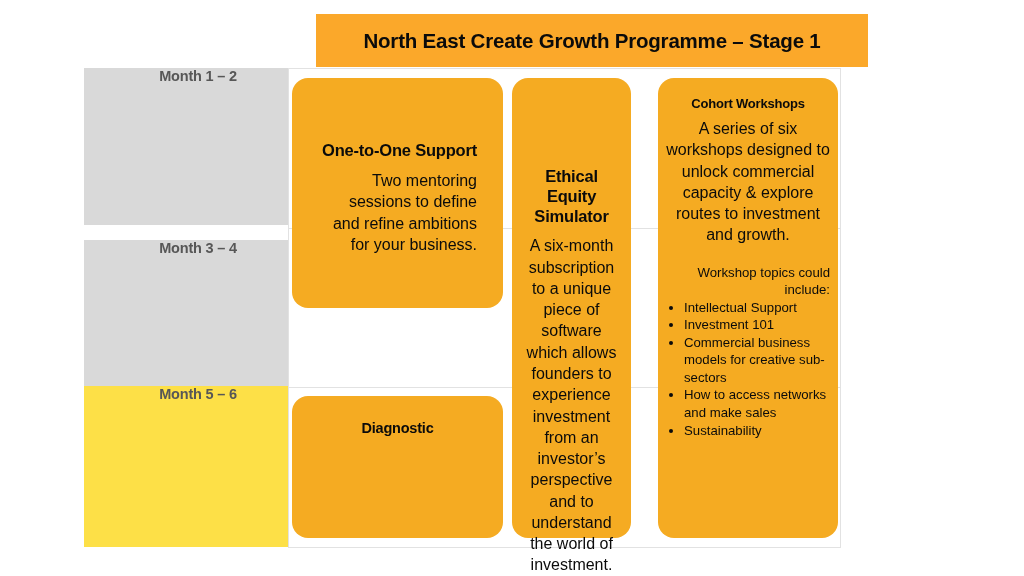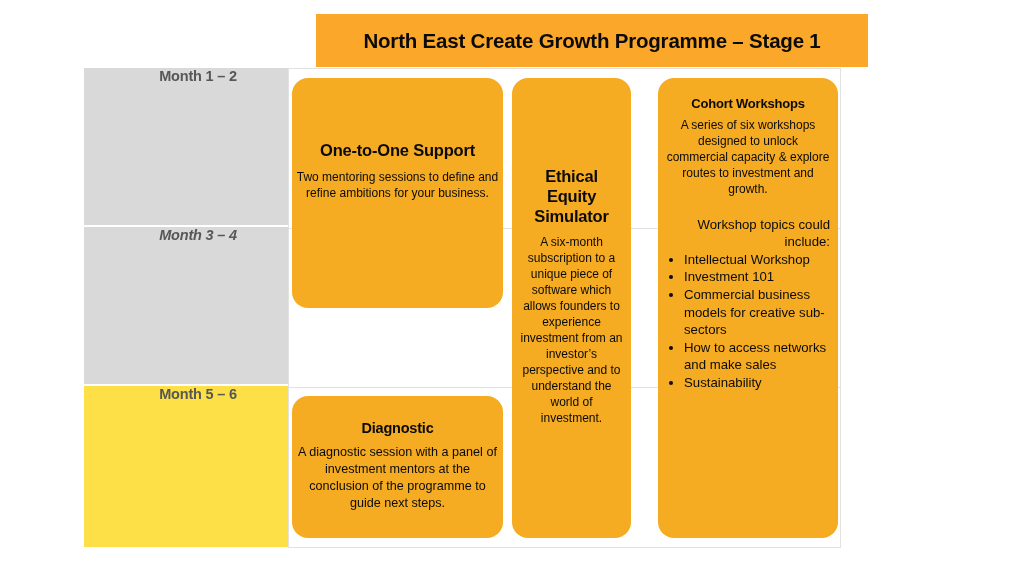--- a/index.html
+++ b/index.html
@@ -49,21 +49,21 @@
     box-sizing: border-box;
   }
   .month-label {
     font-size: 14.5px;
     font-weight: bold;
     color: #575757;
     letter-spacing: -0.2px;
     white-space: nowrap;
   }
   #month-cell-0 { top: 68px;  height: 157px; }
-  #month-cell-1 { top: 227px; height: 157px; font-style: italic; }
+  #month-cell-1 { top: 240px; height: 157px; }
   #month-cell-2 { top: 386px; height: 161px; }
 
   
   #content-frame {
     position: absolute;
     left: 288px;
     top: 68px;
     width: 553px;
     height: 480px;
     background: #ffffff;
@@ -87,31 +87,32 @@
     border-radius: 16px;
     box-sizing: border-box;
     text-align: center;
     color: #0b0b0b;
   }
   .card-title {
     font-weight: bold;
     letter-spacing: -0.2px;
   }
   .card-body {
-    font-size: 12px;
+    font-size: 16px;
     line-height: 1.33;
   }
 
   
   #card-one-to-one {
     left: 292px;
     top: 78px;
     width: 211px;
     height: 230px;
-    padding: 0 1px;
+    padding: 0 26px;
+    text-align: right;
   }
   #card-one-to-one .card-title {
     font-size: 16.5px;
     margin-top: 63px;
     margin-bottom: 10px;
   }
 
   
   #card-ethical {
     left: 512px;
@@ -201,24 +202,23 @@
 <div class="card" id="card-ethical" style="background: rgb(245, 171, 34);">
   <div class="card-title">Ethical Equity Simulator</div>
   <div class="card-body">A six-month subscription to a unique piece of software which allows founders to experience investment from an investor’s perspective and to understand the world of investment.</div>
 </div>
 
 <div class="card" id="card-cohort" style="background: rgb(245, 171, 34);">
   <div class="card-title">Cohort Workshops</div>
   <div class="card-body">A series of six workshops designed to unlock commercial capacity &amp; explore routes to investment and growth.</div>
   <div id="cohort-subhead">Workshop topics could include:</div>
   <ul id="cohort-topics">
-      <li>Intellectual Workshop</li>
+      <li>Intellectual Support</li>
       <li>Investment 101</li>
       <li>Commercial business models for creative sub-sectors</li>
       <li>How to access networks and make sales</li>
       <li>Sustainability</li>
     </ul>
 </div>
 
 <div class="card" id="card-diagnostic" style="background: rgb(245, 171, 34);">
   <div class="card-title">Diagnostic</div>
-  <div class="card-body">A diagnostic session with a panel of investment mentors at the conclusion of the programme to guide next steps.</div>
 </div>
 
 </body></html>

